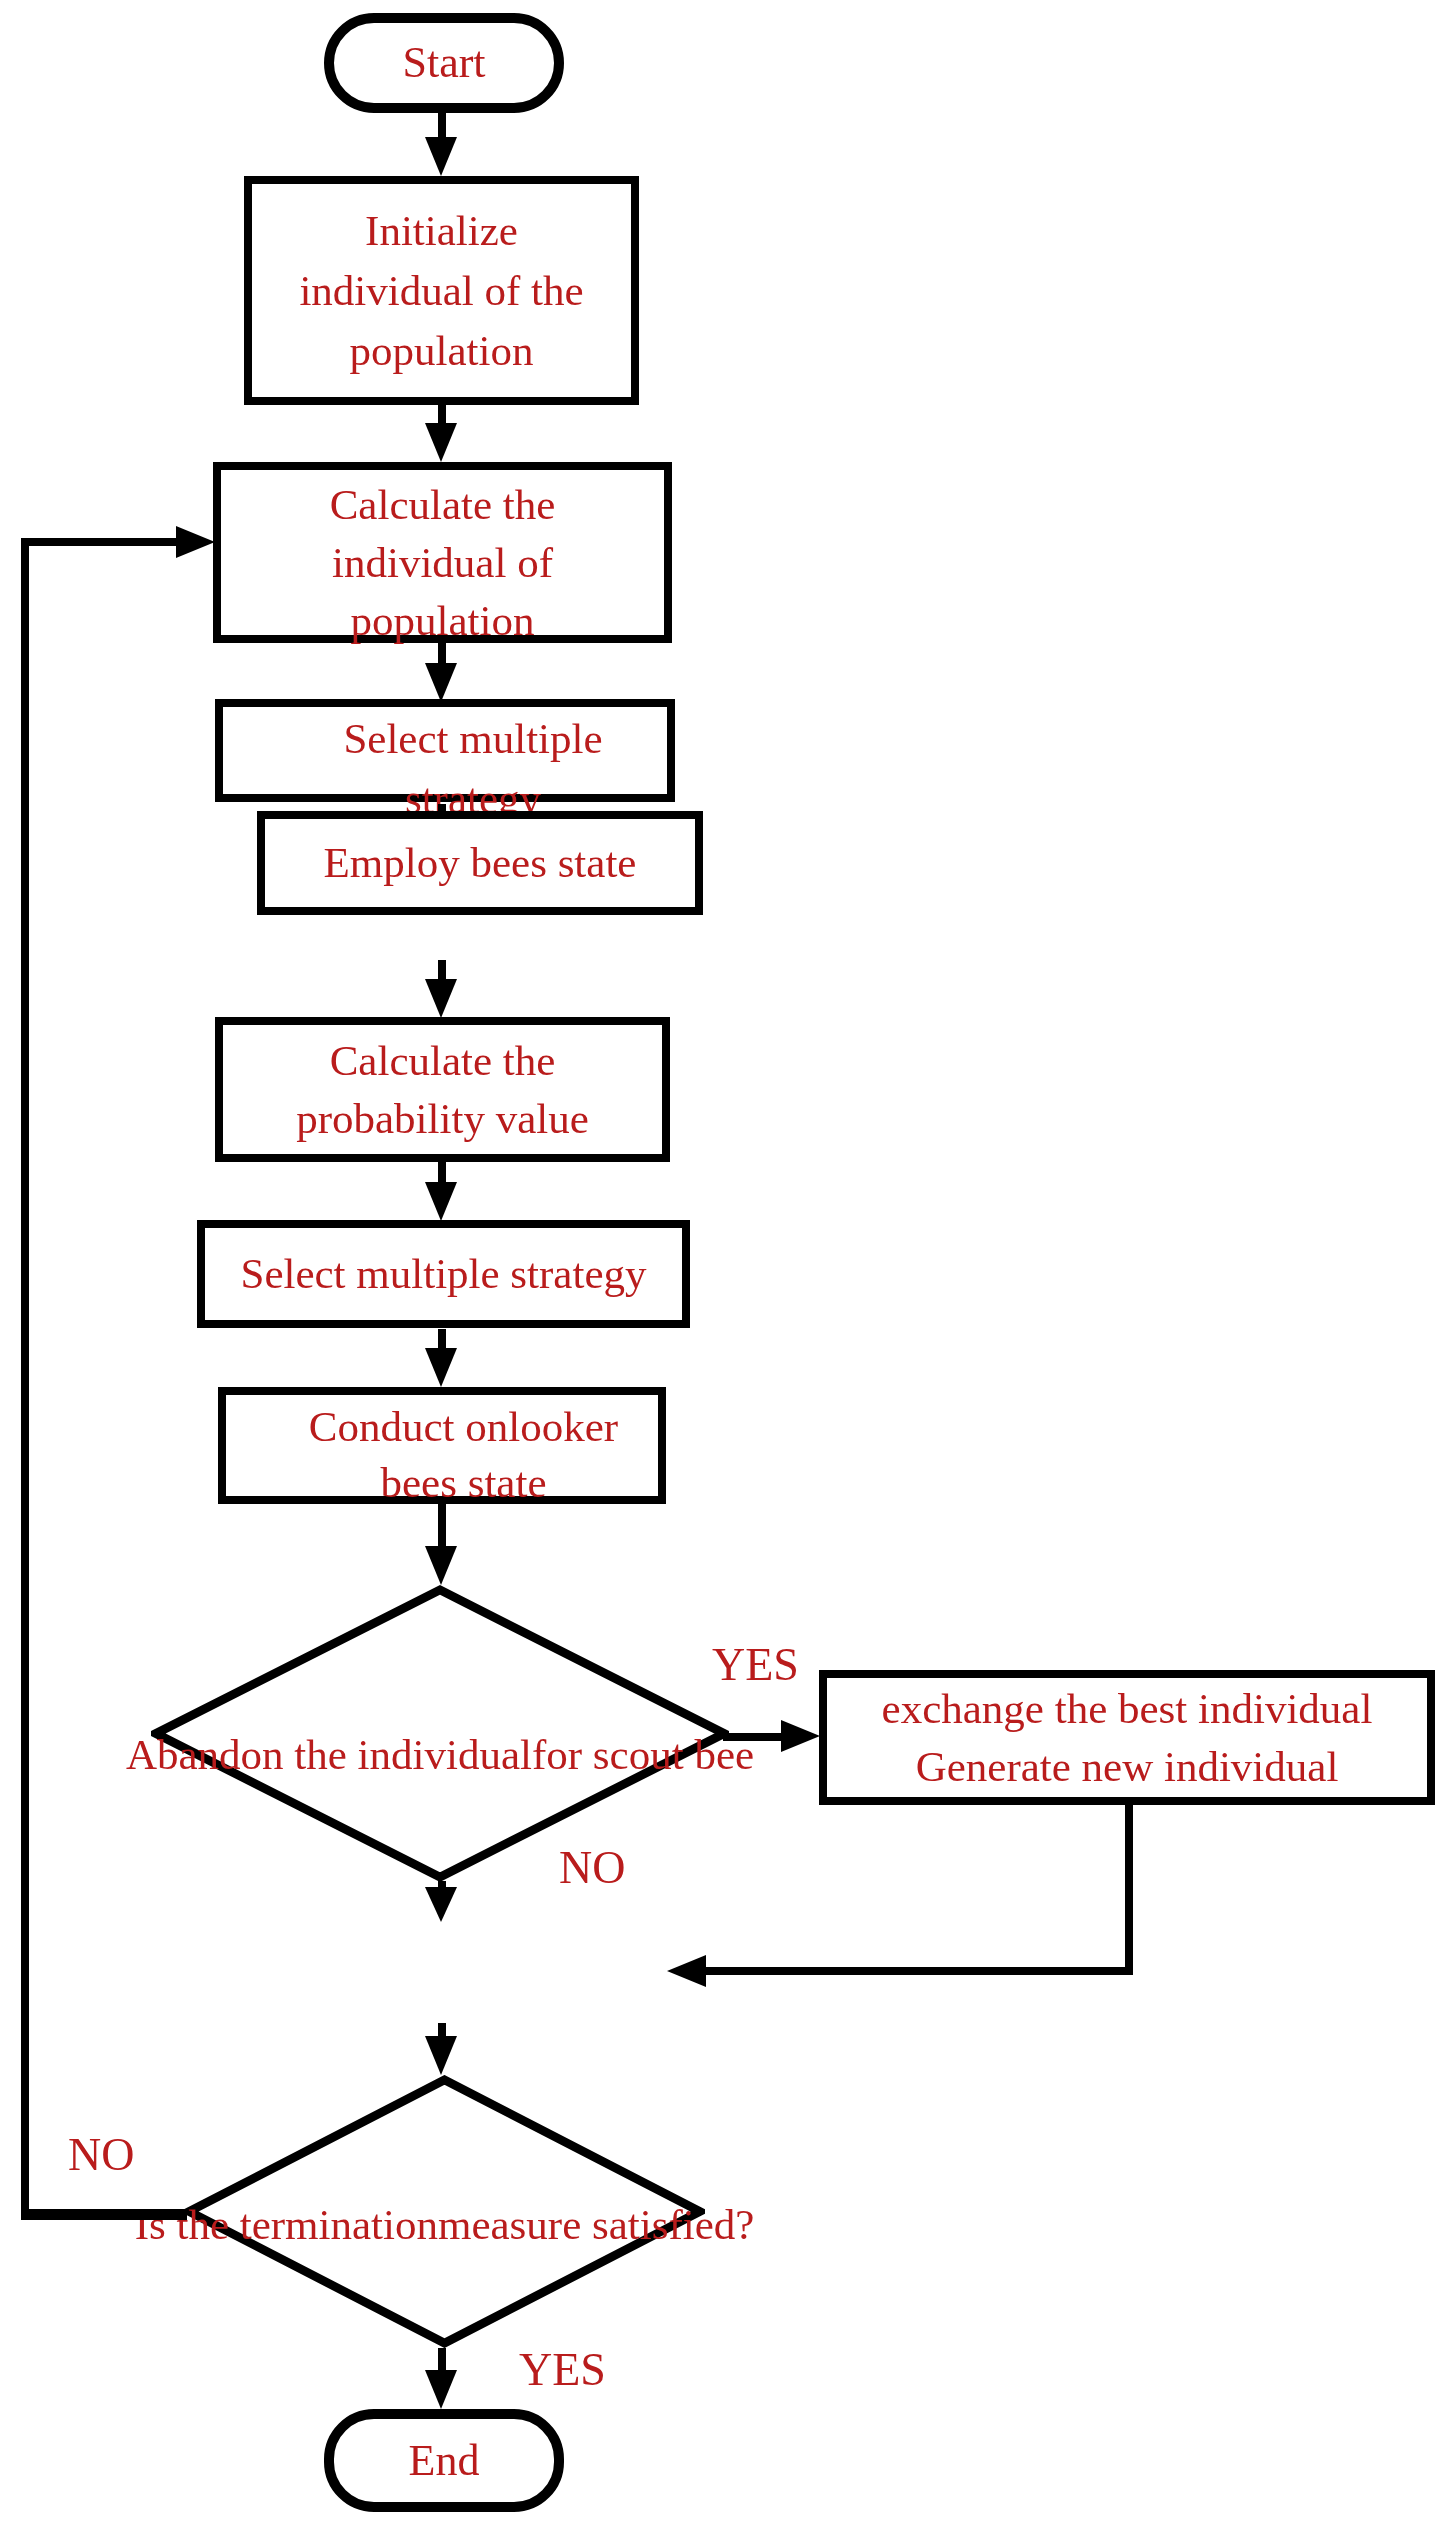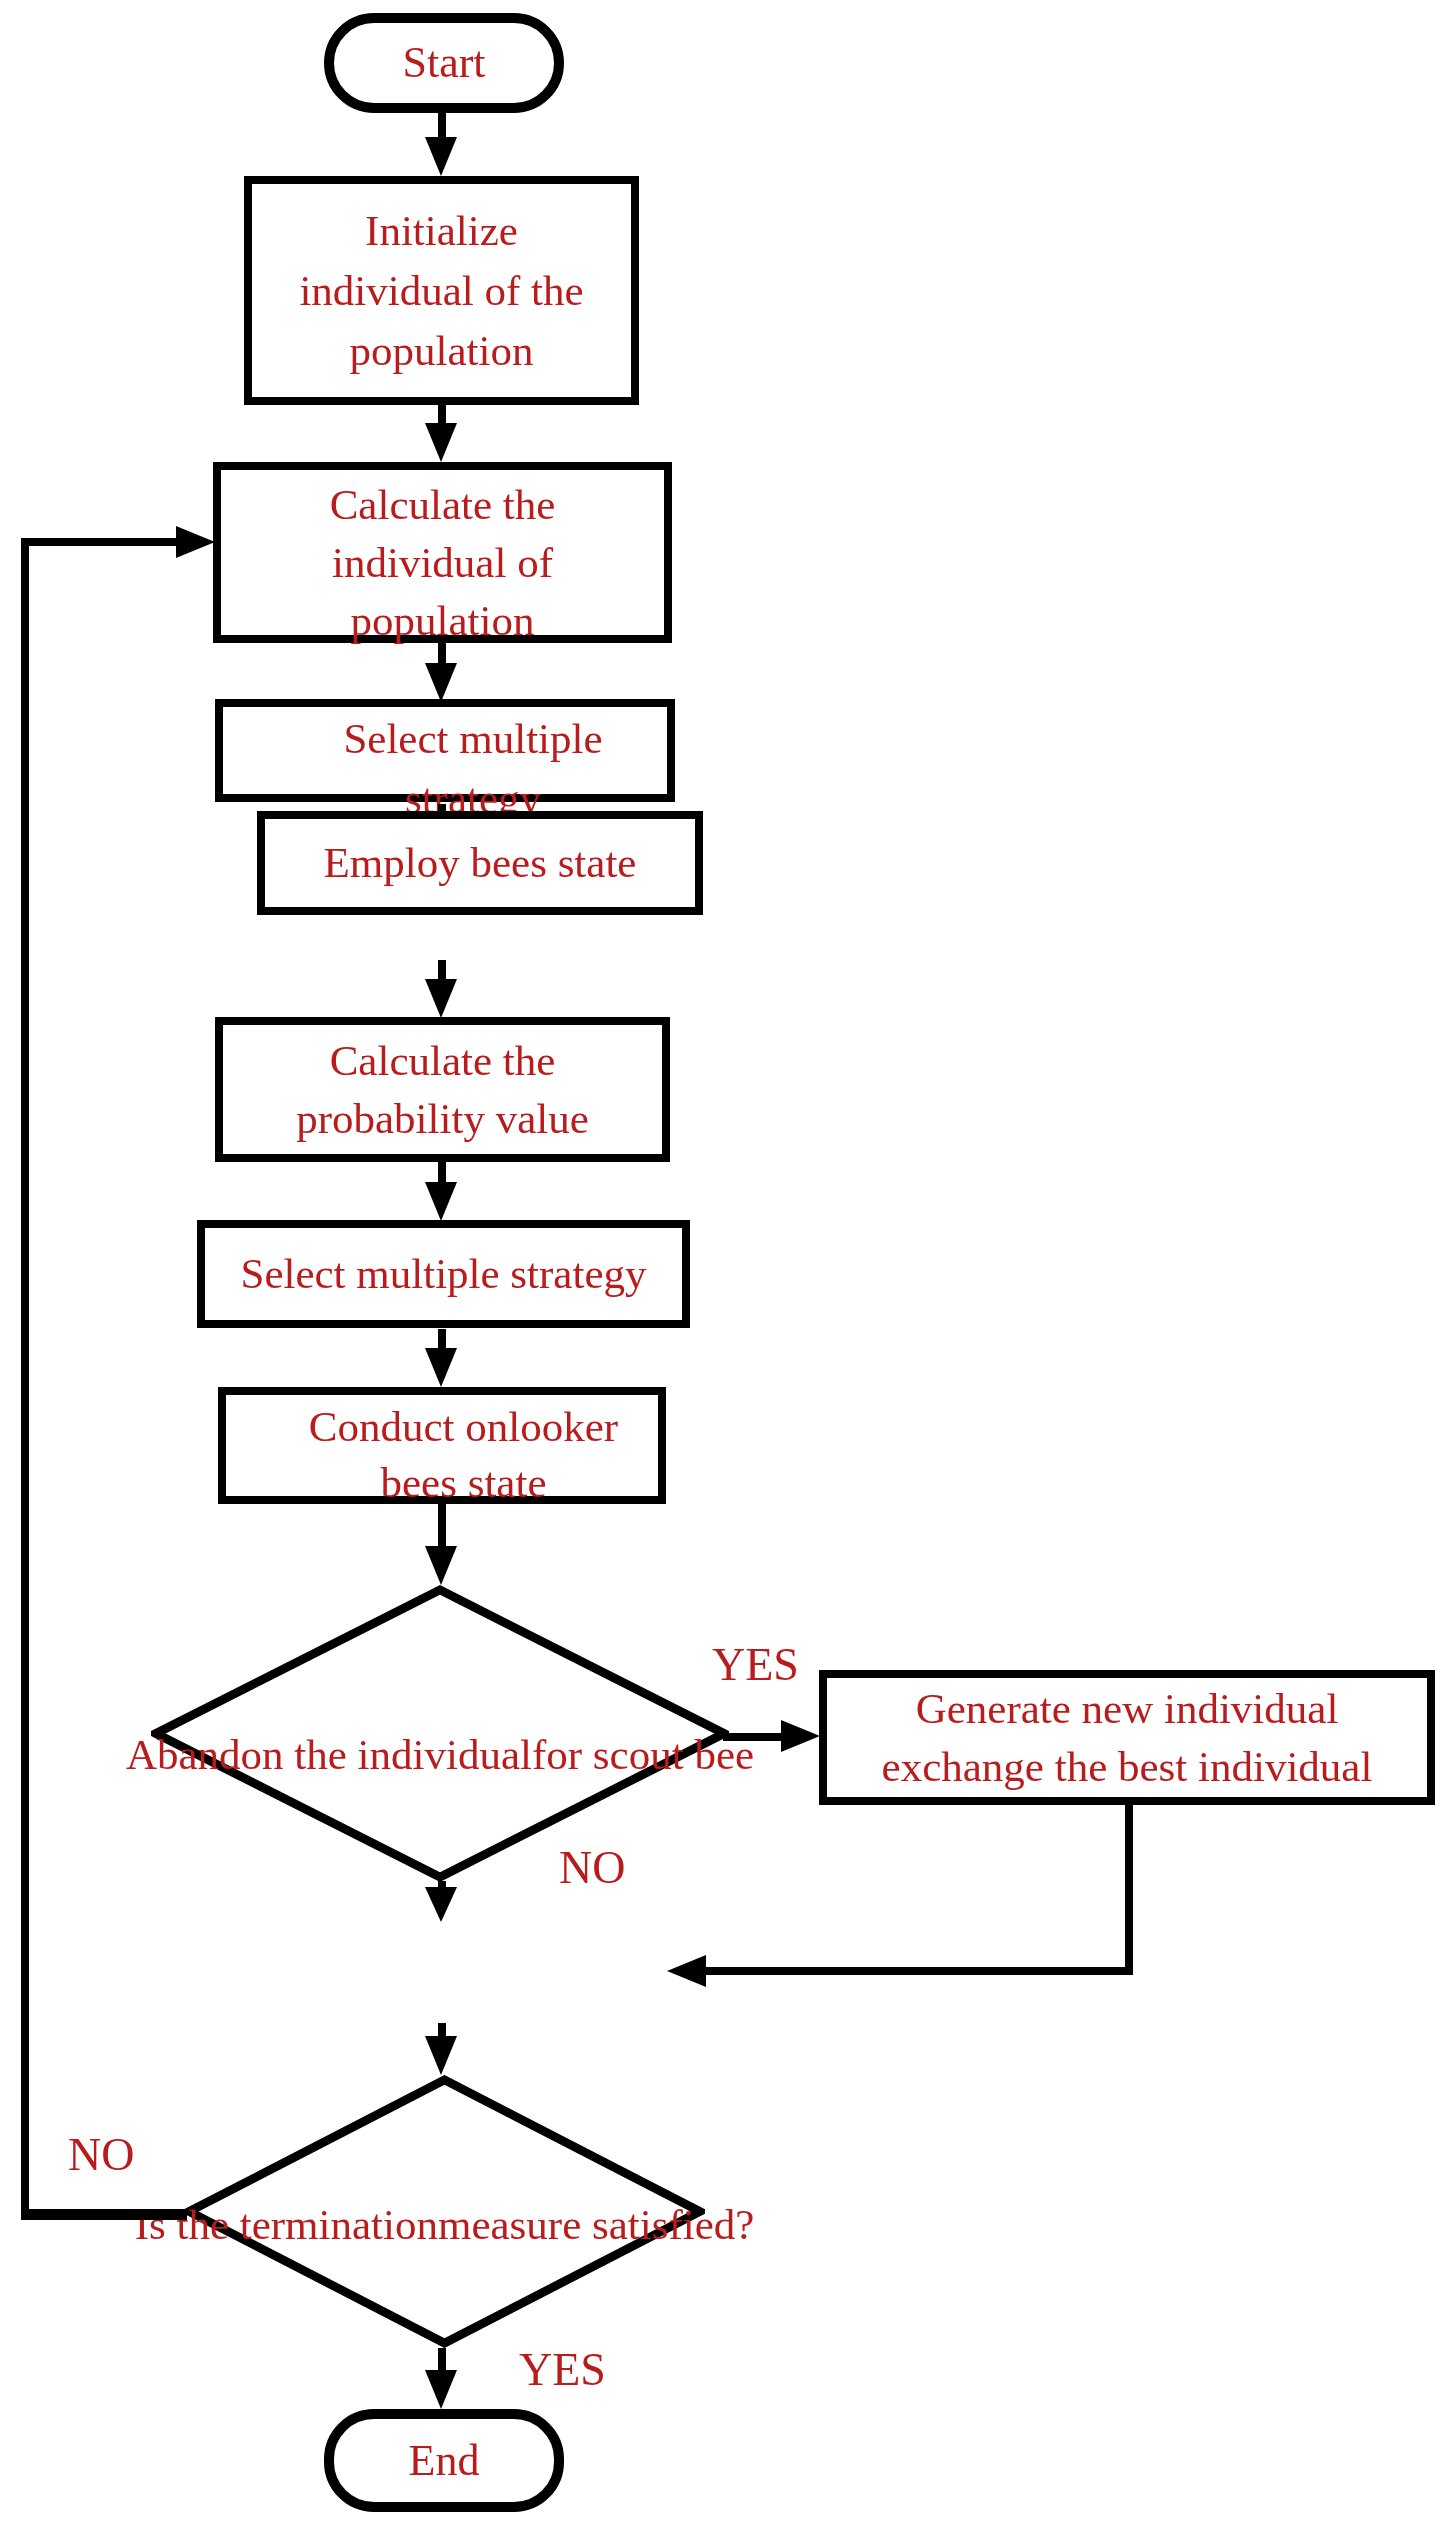--- a/index.html
+++ b/index.html
@@ -138,22 +138,22 @@
     </div>
   </div>
 
   <div class="edge-label" style="left:712px; top:1641px;">YES</div>
 
   <div class="hline" style="left:723px; top:1733px; width:68px;"></div>
   <div class="ah-right" style="left:781px; top:1720px;"></div>
 
   <div class="node rect" style="left:819px; top:1670px; width:616px; height:135px;">
     <div class="txt center" style="line-height:58px;">
+      <span class="line">exchange the best individual</span>
       <span class="line">Generate new individual</span>
-      <span class="line">exchange the best individual</span>
     </div>
   </div>
 
   <div class="edge-label" style="left:559px; top:1844px;">NO</div>
 
   <div class="vline" style="left:438px; top:1881px; height:9.7px;"></div>
   <div class="ah-down short" style="left:425px; top:1887px;"></div>
 
   <div class="vline" style="left:1125px; top:1803px; height:172px;"></div>
   <div class="hline" style="left:702px; top:1967px; width:431px;"></div>

